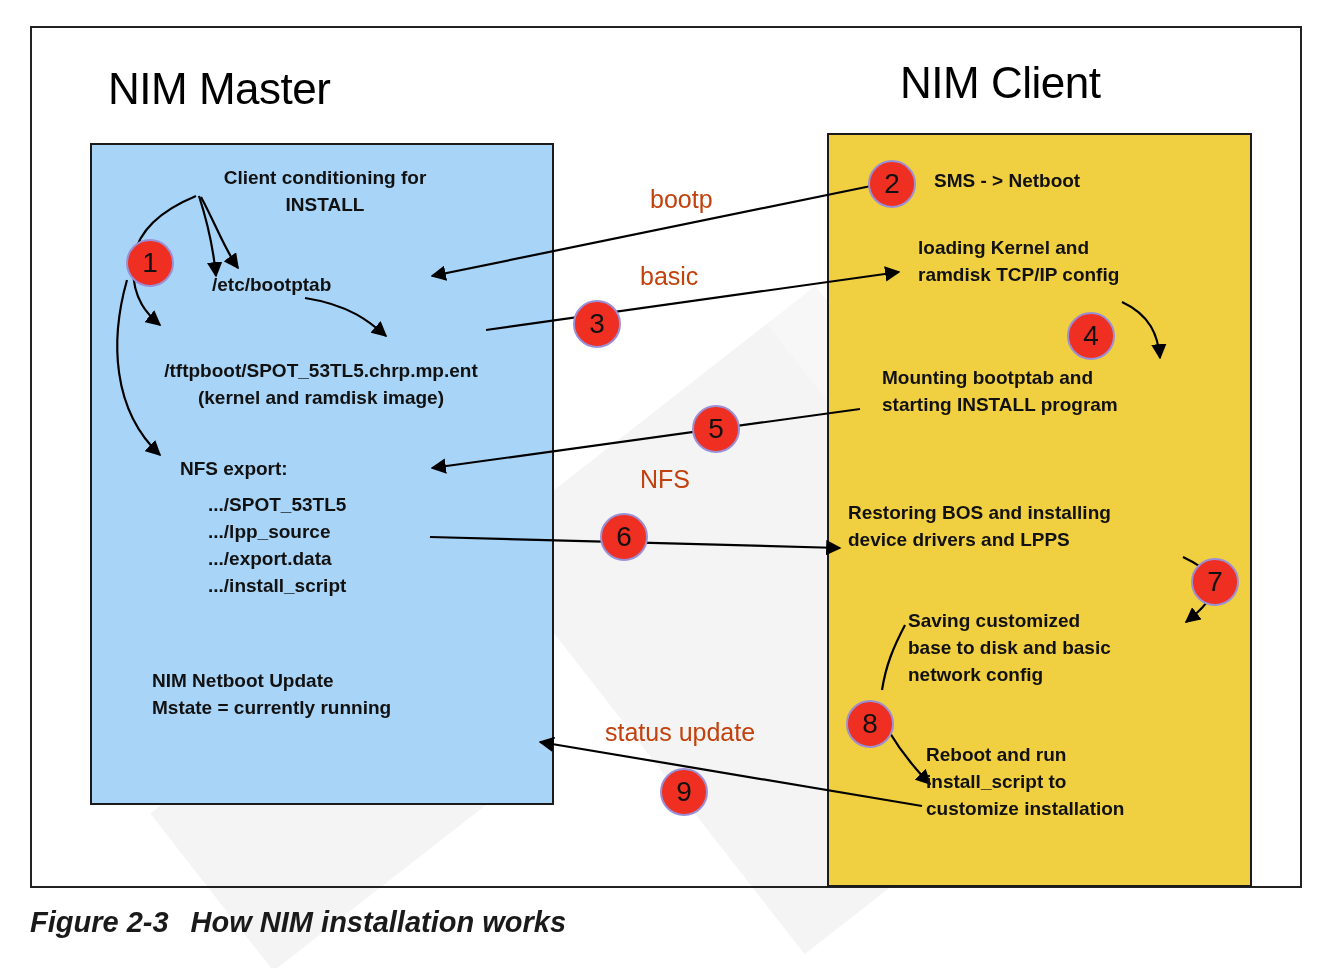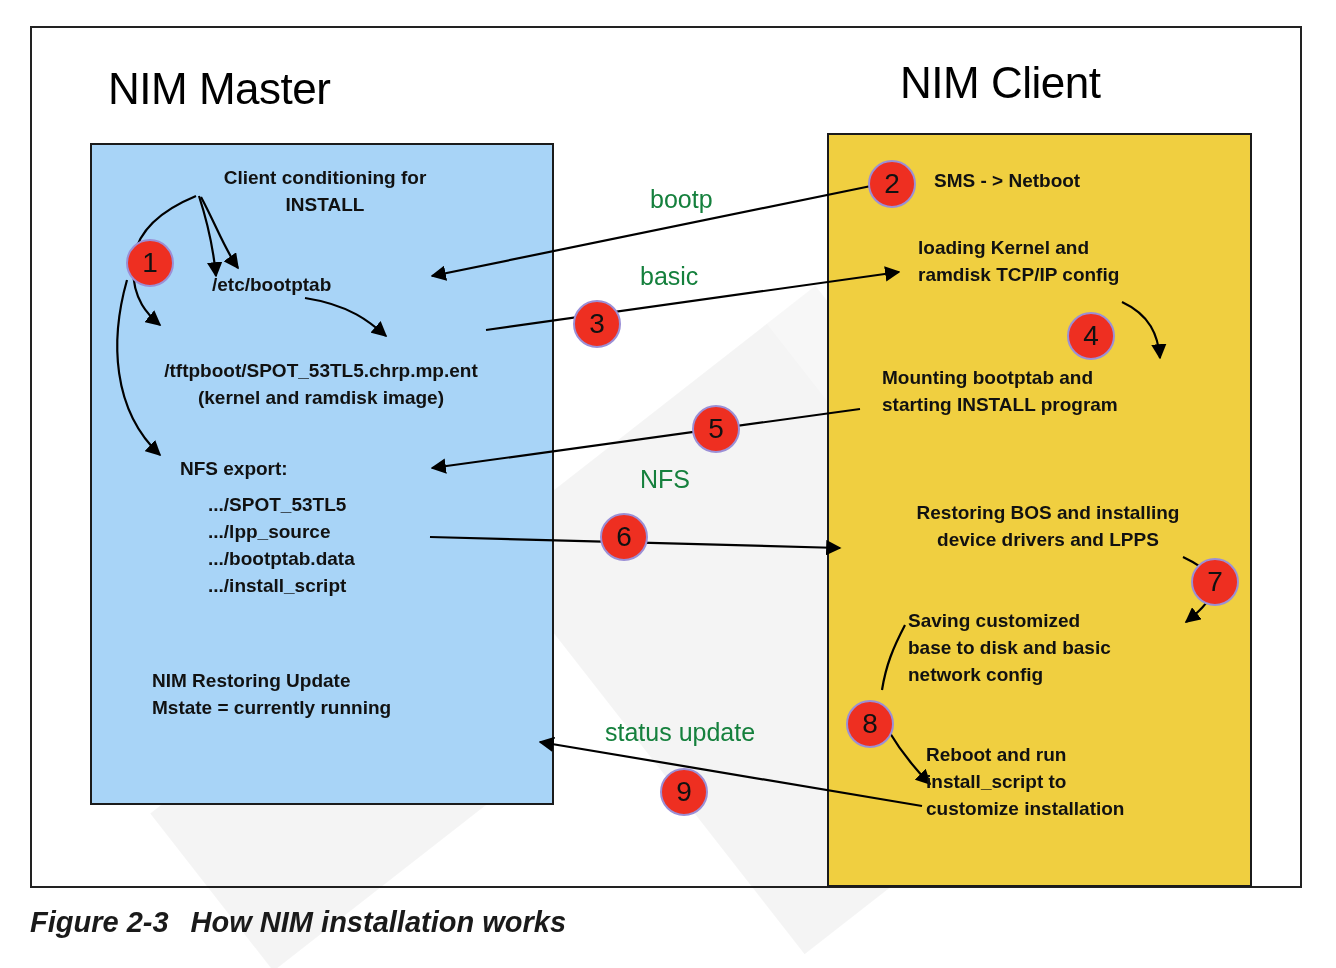--- a/index.html
+++ b/index.html
@@ -72,21 +72,21 @@
     color: #111111;
     line-height: 1.42;
     white-space: pre-line;
   }
   .ctr { text-align: center; }
 
   .proto {
     position: absolute;
     font-size: 25px;
     font-weight: 400;
-    color: #15803d;
+    color: #c2410c;
     white-space: nowrap;
   }
 
   .caption {
     position: absolute;
     left: 30px;
     top: 906px;
     font-size: 29px;
     font-style: italic;
     font-weight: bold;
@@ -177,35 +177,35 @@
 
   <div class="blk" style="left:212px;top:272px;width:220px;">/etc/bootptab</div>
 
   <div class="blk ctr" style="left:96px;top:358px;width:450px;">/tftpboot/SPOT_53TL5.chrp.mp.ent
 (kernel and ramdisk image)</div>
 
   <div class="blk" style="left:180px;top:456px;width:260px;">NFS export:</div>
 
   <div class="blk" style="left:208px;top:492px;width:300px;">.../SPOT_53TL5
 .../lpp_source
-.../bootptab.data
+.../export.data
 .../install_script</div>
 
-  <div class="blk" style="left:152px;top:668px;width:380px;">NIM Restoring Update
+  <div class="blk" style="left:152px;top:668px;width:380px;">NIM Netboot Update
 Mstate = currently running</div>
 
   <div class="blk" style="left:934px;top:168px;width:280px;">SMS - &gt; Netboot</div>
 
   <div class="blk" style="left:918px;top:235px;width:330px;">loading Kernel and
 ramdisk TCP/IP config</div>
 
   <div class="blk" style="left:882px;top:365px;width:360px;">Mounting bootptab and
 starting INSTALL program</div>
 
-  <div class="blk" style="left:848px;top:500px;width:400px;text-align:center;">Restoring BOS and installing
+  <div class="blk" style="left:848px;top:500px;width:400px;">Restoring BOS and installing
 device drivers and LPPS</div>
 
   <div class="blk" style="left:908px;top:608px;width:330px;">Saving customized
 base to disk and basic
 network config</div>
 
   <div class="blk" style="left:926px;top:742px;width:330px;">Reboot and run
 install_script to
 customize installation</div>
 

